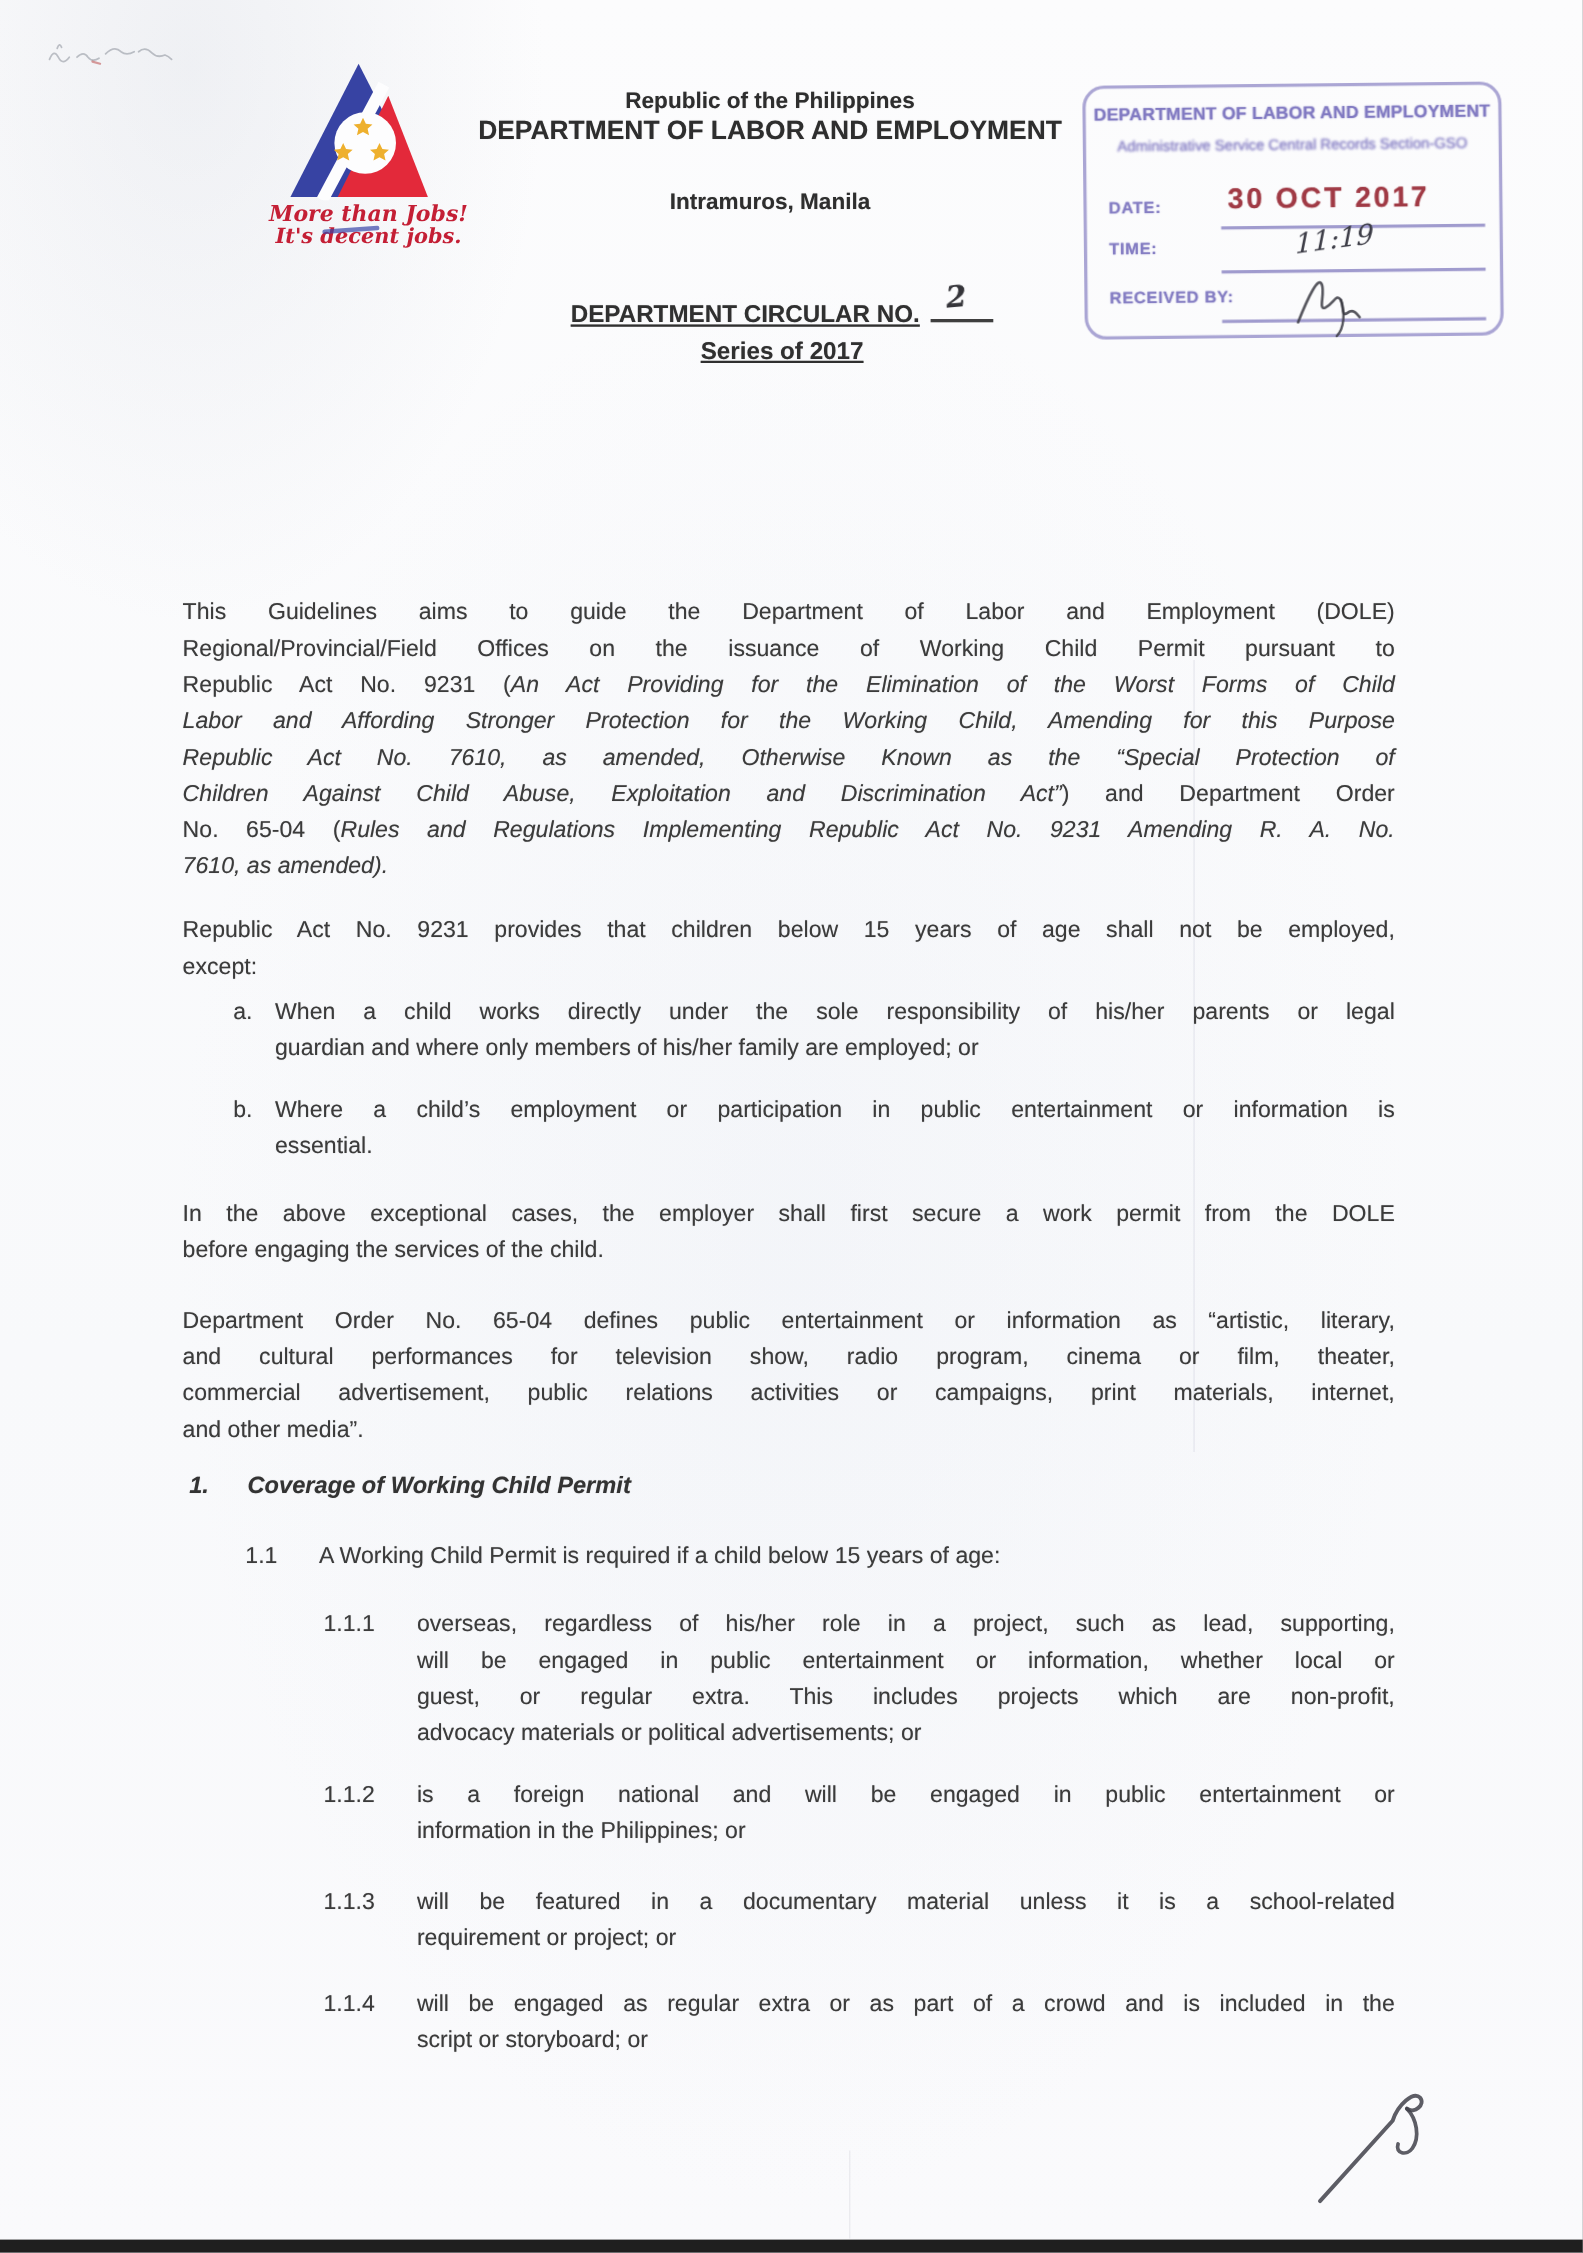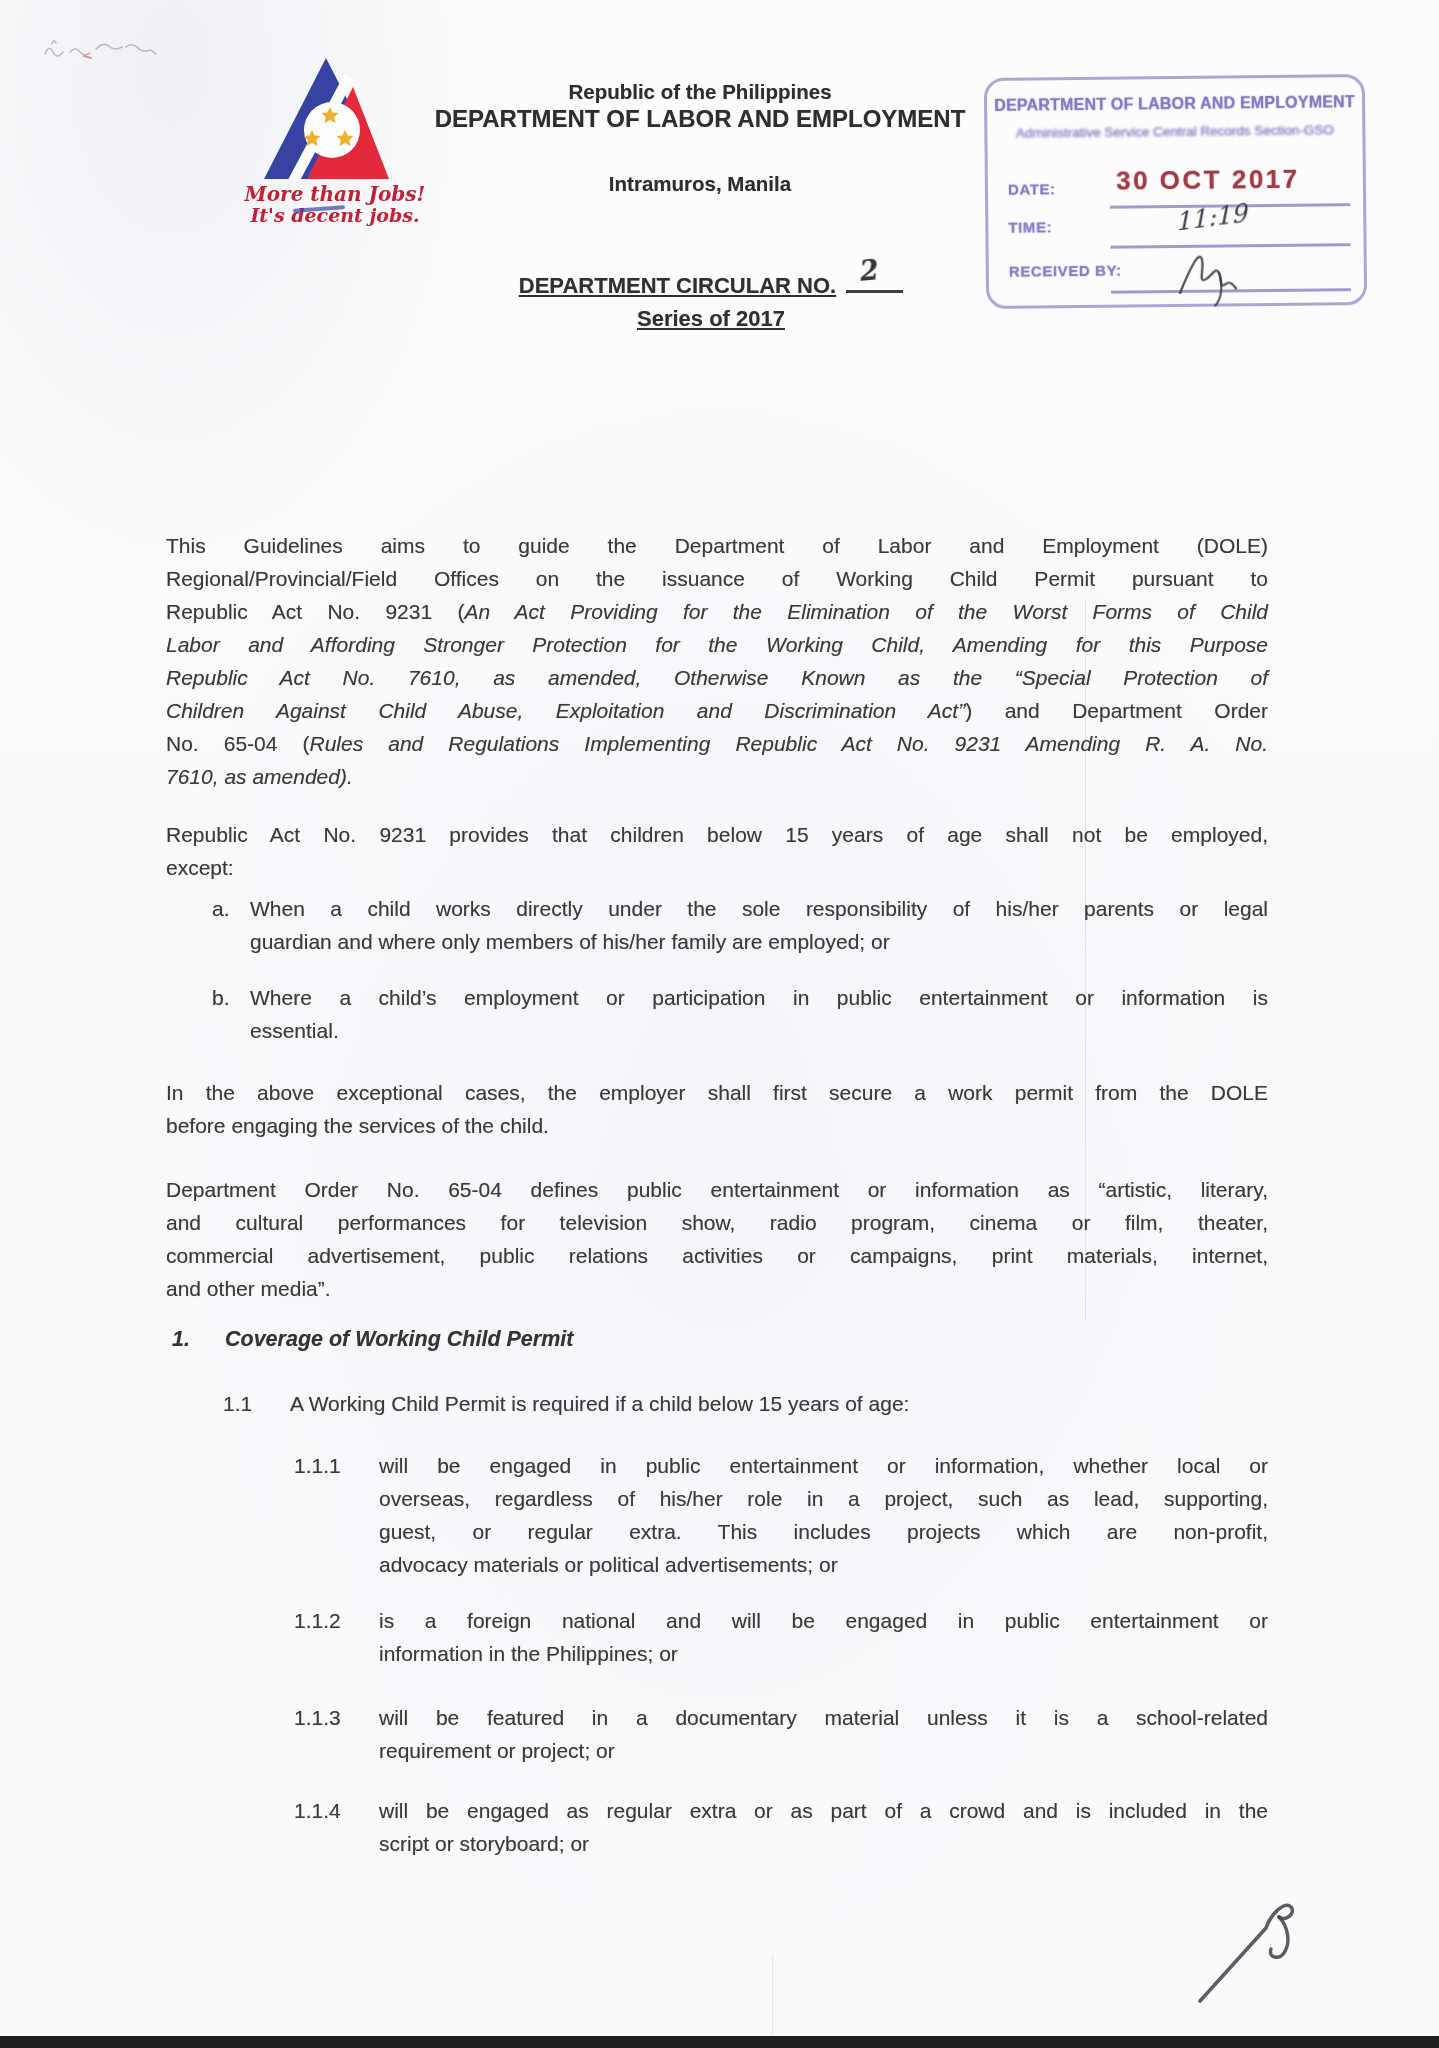--- a/index.html
+++ b/index.html
@@ -50,21 +50,21 @@
     font-weight:bold;font-size:22px;line-height:26px;color:#303030;z-index:3;text-decoration:underline;}
   .blank{display:inline-block;width:57px;height:24px;border-bottom:3px solid #3f3f3f;
     margin-left:10px;position:relative;vertical-align:baseline;}
   .hw2{position:absolute;left:14px;top:-8px;font-family:"DejaVu Serif",serif;font-style:italic;
     font-size:27px;font-weight:bold;color:#35353a;transform:rotate(-5deg);filter:blur(.2px);}
   .series{margin-top:7px;}
   
   .dtitle{position:absolute;top:392px;left:0;width:1412px;text-align:center;font-weight:bold;
     font-size:22px;line-height:34px;color:#2d2d2d;z-index:1;}
   
-  .body{position:absolute;left:166px;top:529px;width:1102px;font-size:21px;line-height:33px;z-index:1;}
+  .body{position:absolute;left:166px;top:540px;width:1102px;font-size:21px;line-height:33px;z-index:1;}
   .ln{height:33px;}
   .fj{text-align:justify;text-align-last:justify;}
   .it{font-style:italic;}
   .blk-p2{margin-top:25px;}
   .blk-a{margin-top:8px;}
   .blk-b{margin-top:23px;}
   .blk-p3{margin-top:29px;}
   .blk-p4{margin-top:31px;}
   .blk-h1{margin-top:18px;font-weight:bold;font-style:italic;font-size:21.5px;color:#333;}
   .blk-i11{margin-top:31px;}
@@ -207,22 +207,22 @@
     <div class="row row-11 blk-i11">
       <div class="mk">1.1</div>
       <div class="tx">
           <div class="ln"><span>A Working Child Permit is required if a child below 15 years of age:</span></div>
         </div>
     </div>
 
     <div class="row row-sub blk-s1">
       <div class="mk">1.1.1</div>
       <div class="tx">
+          <div class="ln fj"><span>overseas, regardless of his/her role in a project, such as lead, supporting,</span></div>
           <div class="ln fj"><span>will be engaged in public entertainment or information, whether local or</span></div>
-          <div class="ln fj"><span>overseas, regardless of his/her role in a project, such as lead, supporting,</span></div>
           <div class="ln fj"><span>guest, or regular extra. This includes projects which are non-profit,</span></div>
           <div class="ln"><span>advocacy materials or political advertisements; or</span></div>
         </div>
     </div>
 
     <div class="row row-sub blk-s2">
       <div class="mk">1.1.2</div>
       <div class="tx">
           <div class="ln fj"><span>is a foreign national and will be engaged in public entertainment or</span></div>
           <div class="ln"><span>information in the Philippines; or</span></div>

